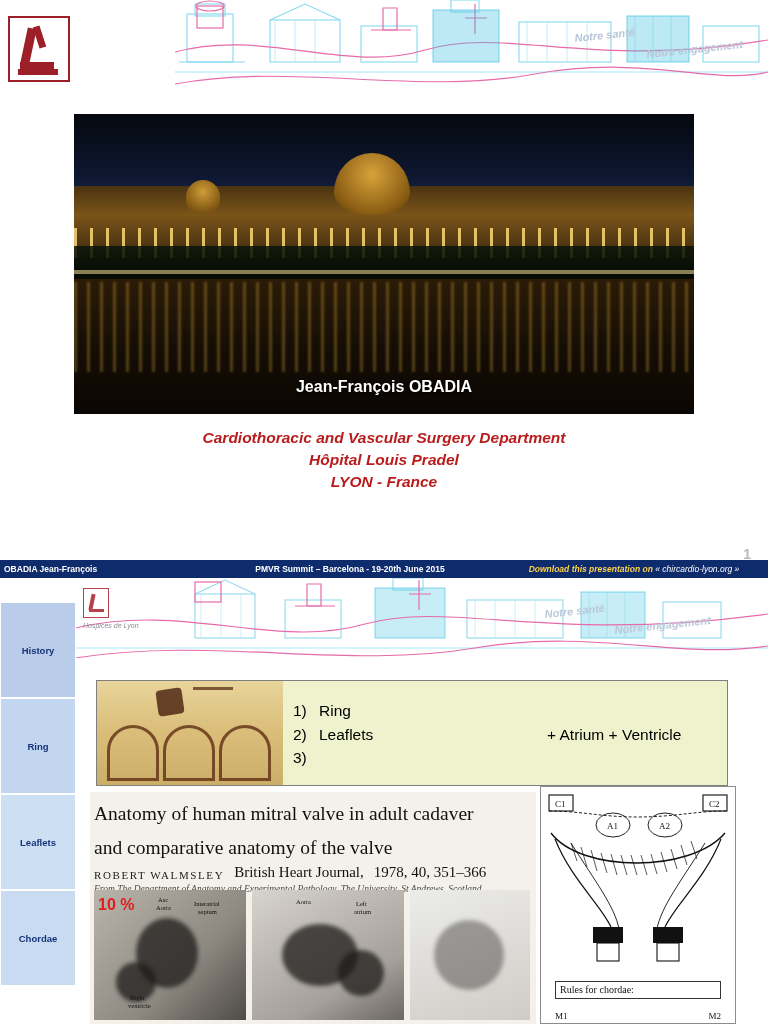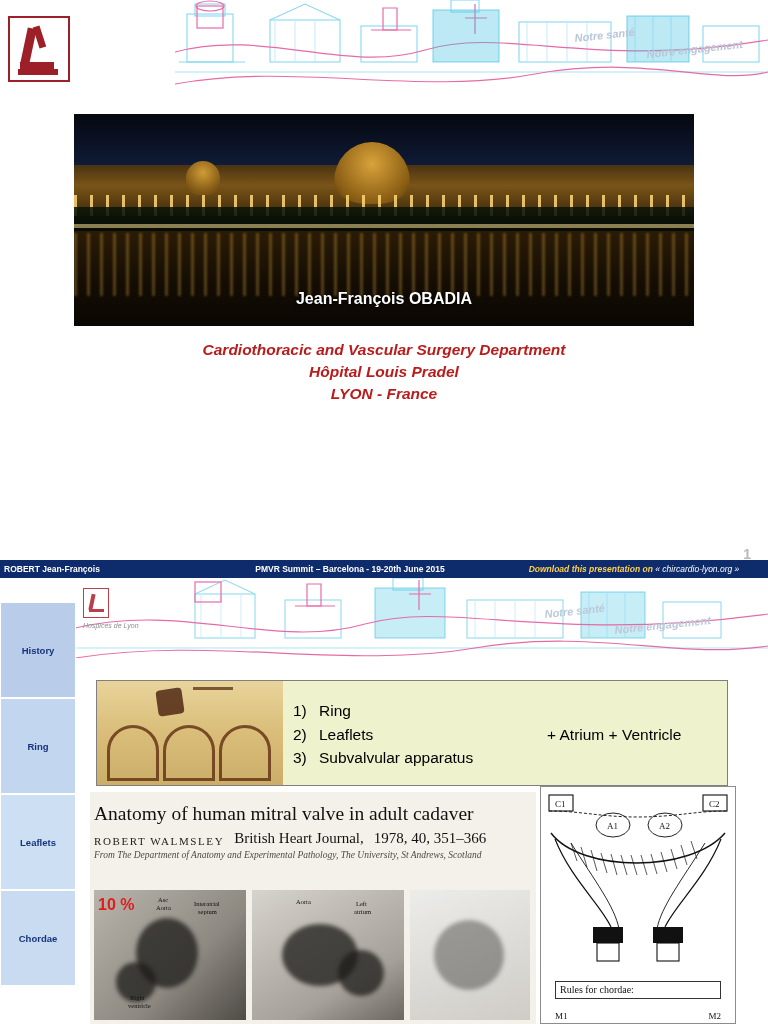--- a/index.html
+++ b/index.html
@@ -77,21 +77,21 @@
     color: #1a2f87;
     font-weight: bold;
     font-size: 23.5px;
     margin-top: 27px;
     letter-spacing: -0.1px;
   }
 
   .photo {
     position: relative;
     width: 620px;
-    height: 212px;
+    height: 300px;
     margin: 17px auto 12px auto;
     background: linear-gradient(to bottom,
       #040b1a 0%, #0a1630 16%, #1a2845 30%,
       #3a2a12 38%, #2a1d0c 46%,
       #120c06 52%, #0c0a08 60%,
       #1b1205 70%, #261806 82%, #140c04 100%);
     overflow: hidden;
   }
   .ph-sky { position:absolute; left:0; top:0; width:100%; height:34%;
     background: linear-gradient(to bottom,#05080f,#0d1730 60%,#1d2a4a 100%); }
@@ -437,21 +437,21 @@
 
   <div class="affil">
     <div>Cardiothoracic and Vascular Surgery Department</div>
     <div>Hôpital Louis Pradel</div>
     <div>LYON - France</div>
   </div>
 
   <div class="slide-num1">1</div>
 
   <div class="footer-bar">
-    <div class="f-left">ROBERT Jean-François</div>
+    <div class="f-left">OBADIA Jean-François</div>
     <div class="f-mid">PMVR Summit – Barcelona - 19-20th June 2015</div>
     <div class="f-right">
       <span>Download this presentation on</span>
       <span class="url">« chircardio-lyon.org »</span>
     </div>
   </div>
 </div>
 
 <div class="slide2">
 
@@ -525,27 +525,27 @@
         <span class="num">1)</span>
         <span class="txt">Ring</span>
       </div>
       <div class="row">
         <span class="num">2)</span>
         <span class="txt">Leaflets</span>
         <span class="extra">+ Atrium + Ventricle</span>
       </div>
       <div class="row">
         <span class="num">3)</span>
-        <span class="txt">Subvalvular apparatus</span>
       </div>
     </div>
   </div>
 
   <div class="paper">
     <div class="paper-t1">Anatomy of human mitral valve in adult cadaver</div>
+    <div class="paper-t1">and comparative anatomy of the valve</div>
     <div class="paper-t2">
       <span class="paper-author">ROBERT WALMSLEY</span>
       <span class="paper-journal">British Heart Journal,</span>
       <span class="paper-journal">1978, 40, 351–366</span>
     </div>
     <div class="paper-dept">From The Department of Anatomy and Experimental Pathology, The University, St Andrews, Scotland</div>
 
     <div class="fig-pct">10 %</div>
 
     <div class="paper-figs">

